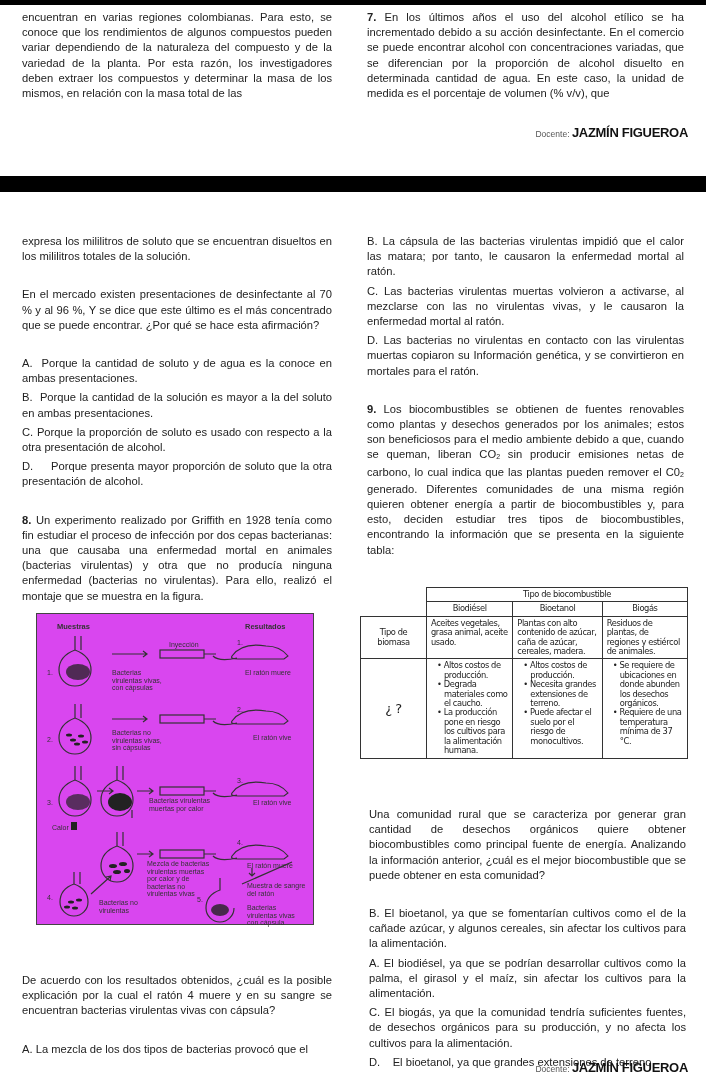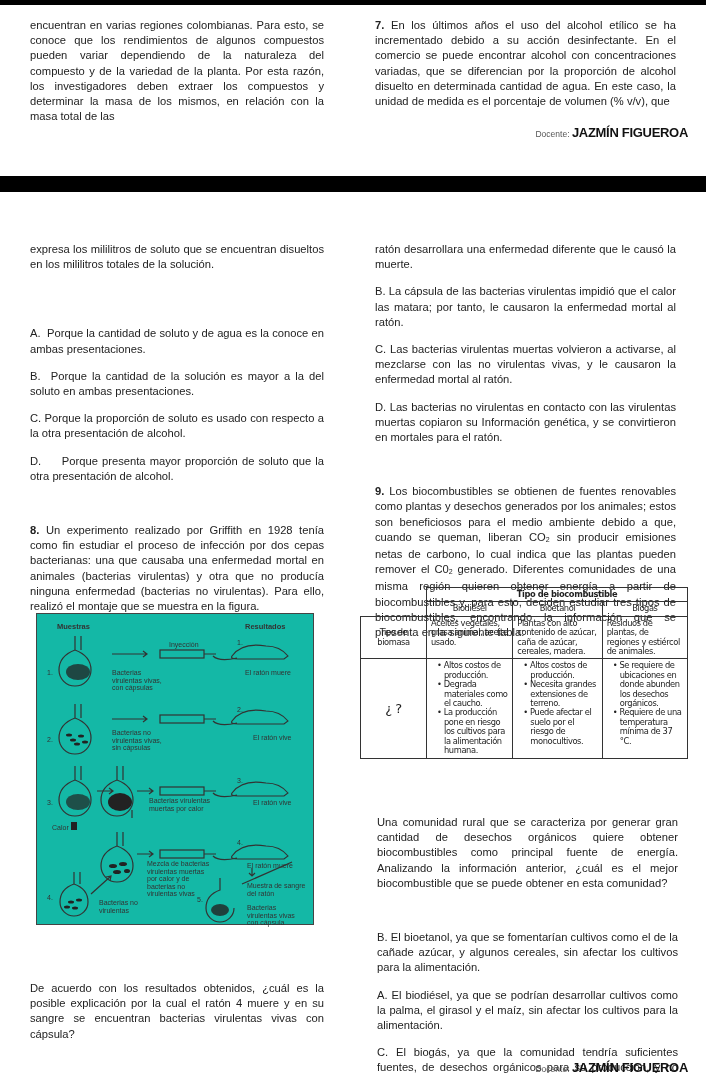--- a/index.html
+++ b/index.html
@@ -1,29 +1,29 @@
 <!DOCTYPE html>
 <html><head>
   <meta charset="utf-8">
   <style>
     * { box-sizing: border-box; margin: 0; padding: 0; }
     html, body { width: 706px; height: 1075px; background: #fff; overflow: hidden; }
     body { position: relative; font-family: "Liberation Sans", "DejaVu Sans", sans-serif; color: #222; }
     .topbar { position: absolute; left: 0; top: 0; width: 706px; height: 5px; background: #000; }
     .midbar { position: absolute; left: 0; top: 176px; width: 706px; height: 16px; background: #000; }
     .col { position: absolute; font-size: 11.2px; line-height: 15.2px; text-align: justify; }
-    .col p { margin: 12px; }
+    .col p { margin: 4px; }
     .col .gap { height: 15px; }
     .col b { font-weight: bold; }
     .docente { position: absolute; right: 18px; font-size: 8.5px; color: #555; }
     .docente b { font-weight: 900; color: #111; letter-spacing: -0.3px; font-size: 13px; }
     sub { font-size: 7px; vertical-align: -1px; }
 
     
-    .figure { position: absolute; left: 36px; top: 613px; width: 278px; height: 312px; border: 1.5px solid #444; background: #14b8a6; }
+    .figure { position: absolute; left: 36px; top: 613px; width: 278px; height: 312px; border: 1.5px solid #444; background: #d946ef; }
     .figure svg { position: absolute; left: 0; top: 0; }
     .flabel { position: absolute; font-size: 7px; line-height: 7.5px; color: #333; white-space: nowrap; }
     .fhead { position: absolute; font-size: 7.5px; font-weight: bold; color: #333; }
 
     
     .btable { position: absolute; left: 360px; top: 587px; width: 328px; border-collapse: collapse; font-size: 8.3px; line-height: 9.4px; color: #222; font-family: "DejaVu Sans", sans-serif; letter-spacing: -0.4px; }
     .btable td { border: 1.3px solid #333; padding: 2px 4px; vertical-align: top; }
     .btable td.blank { border: none; }
     .btable td.center { text-align: center; vertical-align: middle; }
     .btable td.rowhead { text-align: center; vertical-align: middle; }
@@ -46,20 +46,21 @@
 <div class="docente" style="top:125px;">
   <span>Docente:</span>
   <b>JAZMÍN FIGUEROA</b>
 </div>
 
 <div class="midbar"></div>
 
 <div class="col" style="left:18px; top:230px; width:318px;">
   <p>expresa los mililitros de soluto que se encuentran disueltos en los mililitros totales de la solución.</p>
   <div class="gap"></div>
+  <p>En el mercado existen presentaciones de desinfectante al 70 % y al 96 %, Y se dice que este último es el más concentrado que se puede encontrar. ¿Por qué se hace esta afirmación?</p>
   <div class="gap"></div>
   <p><span>A.</span>&nbsp; <span>Porque la cantidad de soluto y de agua es la conoce en ambas presentaciones.</span></p>
   <p><span>B.</span>&nbsp; <span>Porque la cantidad de la solución es mayor a la del soluto en ambas presentaciones.</span></p>
   <p><span>C.</span> <span>Porque la proporción de soluto es usado con respecto a la otra presentación de alcohol.</span></p>
   <p><span>D.</span>&nbsp;&nbsp;&nbsp;&nbsp; <span>Porque presenta mayor proporción de soluto que la otra presentación de alcohol.</span></p>
   <div class="gap"></div>
   <p><b>8.</b> <span>Un experimento realizado por Griffith en 1928 tenía como fin estudiar el proceso de infección por dos cepas bacterianas: una que causaba una enfermedad mortal en animales (bacterias virulentas) y otra que no producía ninguna enfermedad (bacterias no virulentas). Para ello, realizó el montaje que se muestra en la figura.</span></p>
 </div>
 
 <div class="figure">
@@ -154,33 +155,32 @@
   <span class="flabel" style="left:210px; top:290px; width:60px; white-space:normal;">Bacterias virulentas vivas con cápsula</span>
 </div>
 
 <div class="col" style="left:18px; top:969px; width:318px;">
   <p>De acuerdo con los resultados obtenidos, ¿cuál es la posible explicación por la cual el ratón 4 muere y en su sangre se encuentran bacterias virulentas vivas con cápsula?</p>
   <div class="gap"></div>
   <p><span>A.</span> <span>La mezcla de los dos tipos de bacterias provocó que el</span></p>
 </div>
 
 <div class="col" style="left:363px; top:230px; width:325px;">
-  <p>ratón desarrollara una enfermedad diferente que le causó la muerte.</p>
   <p><span>B.</span> <span>La cápsula de las bacterias virulentas impidió que el calor las matara; por tanto, le causaron la enfermedad mortal al ratón.</span></p>
   <p><span>C.</span> <span>Las bacterias virulentas muertas volvieron a activarse, al mezclarse con las no virulentas vivas, y le causaron la enfermedad mortal al ratón.</span></p>
   <p><span>D.</span> <span>Las bacterias no virulentas en contacto con las virulentas muertas copiaron su Información genética, y se convirtieron en mortales para el ratón.</span></p>
   <div class="gap"></div>
   <p><b>9.</b> <span>Los biocombustibles se obtienen de fuentes renovables como plantas y desechos generados por los animales; estos son beneficiosos para el medio ambiente debido a que, cuando se queman, liberan CO</span><sub>2</sub><span> sin producir emisiones netas de carbono, lo cual indica que las plantas pueden remover el C0</span><sub>2</sub><span> generado. Diferentes comunidades de una misma región quieren obtener energía a partir de biocombustibles y, para esto, deciden estudiar tres tipos de biocombustibles, encontrando la información que se presenta en la siguiente tabla:</span></p>
 </div>
 
 <table class="btable">
   <tbody>
       <tr>
     <td class="blank" style="width:66px;"></td>
-    <td class="center" colspan="3" style="font-weight:bold;padding-left:24px;">Tipo de biocombustible</td>
+    <td class="center" colspan="3" style="font-weight:normal;padding-left:24px;">Tipo de biocombustible</td>
   </tr>
   <tr>
     <td class="blank"></td>
     <td class="center">Biodiésel</td>
     <td class="center">Bioetanol</td>
     <td class="center">Biogás</td>
   </tr>
   <tr>
     <td class="rowhead">Tipo de biomasa</td>
     <td>Aceites vegetales, grasa animal, aceite usado.</td>

